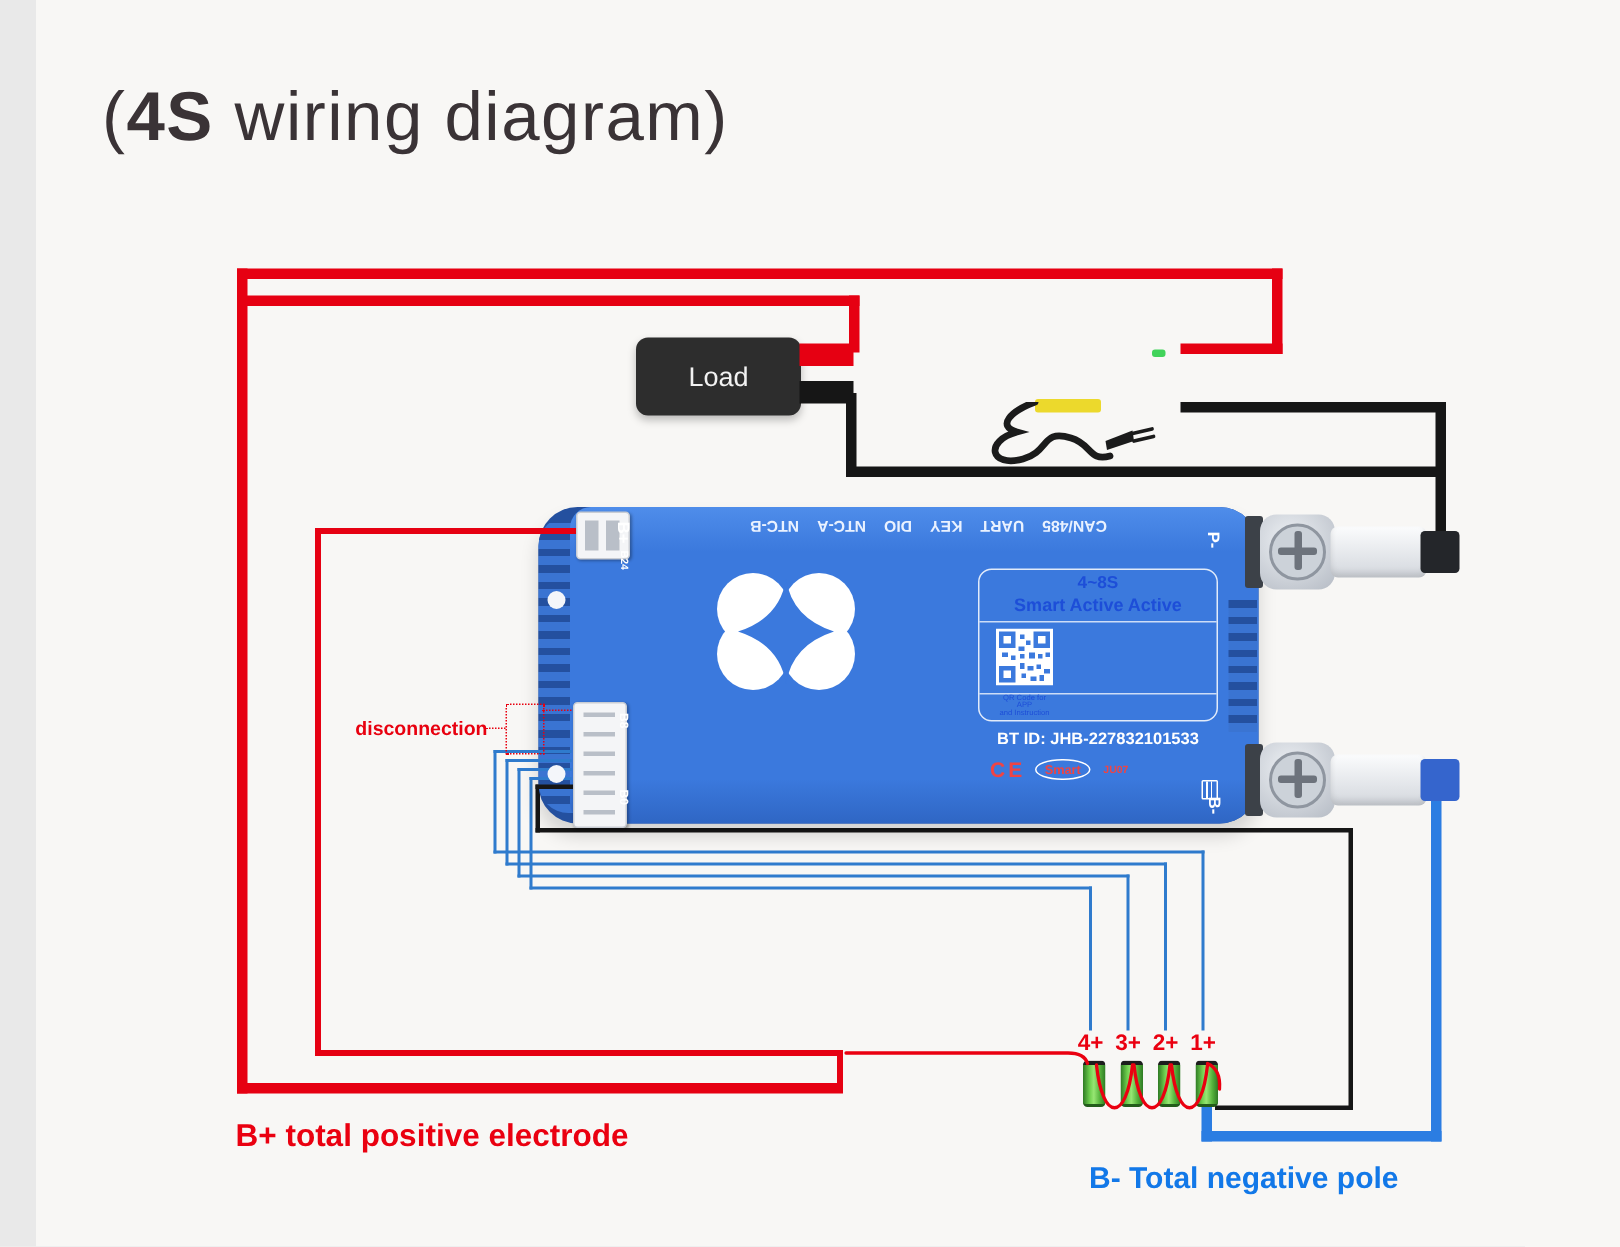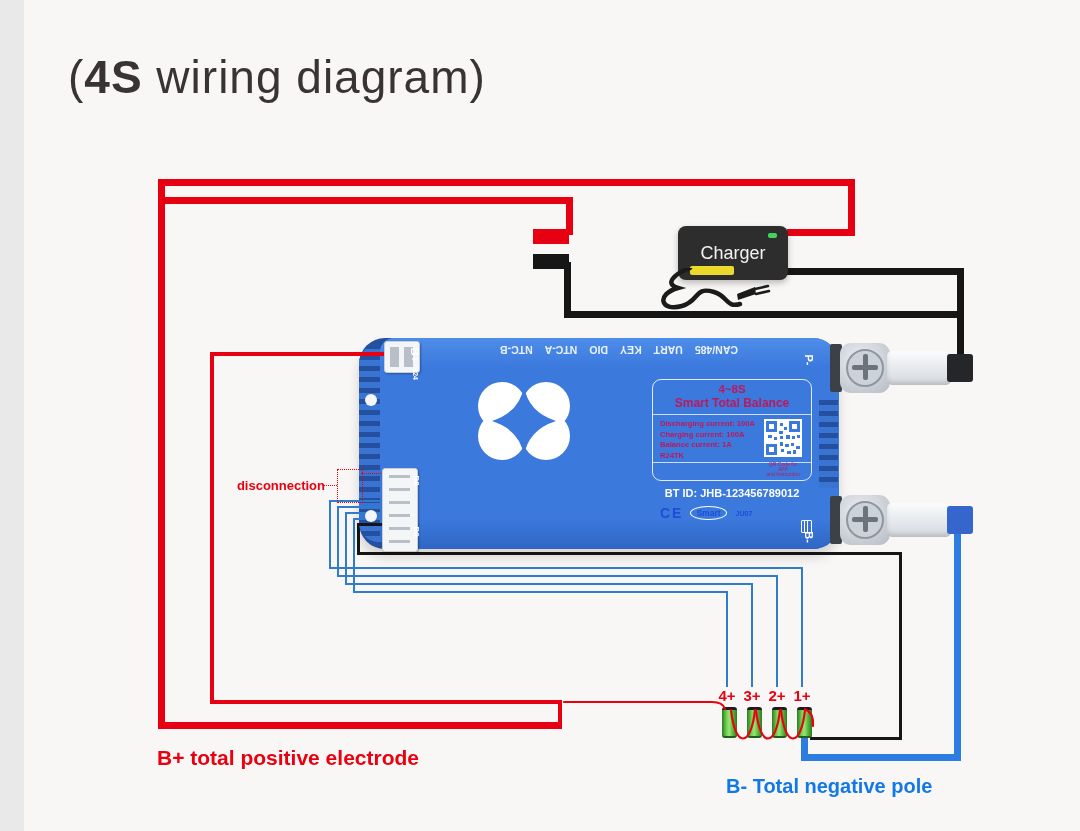--- a/index.html
+++ b/index.html
@@ -35,34 +35,34 @@
              box-shadow:1px 1px 2px rgba(0,0,0,.3);}
   .slot{background:#b9bfc8;position:absolute;}
   .ports{position:absolute;left:425px;top:342px;width:340px;height:14px;transform:rotate(180deg);
          color:#eaf2ff;font-size:10.5px;font-weight:700;text-align:center;z-index:4;white-space:nowrap;}
   .ports span{margin:0 6px;}
   .sidelabel{position:absolute;color:#fff;font-weight:700;z-index:4;transform:rotate(90deg);white-space:nowrap;}
   .logo-wrap{position:absolute;left:438px;top:382px;width:124px;height:78px;z-index:4;}
   .brand{position:absolute;left:424px;top:455px;width:160px;text-align:center;color:#fff;
          font-size:43px;font-weight:700;letter-spacing:5px;z-index:4;}
   .panel{position:absolute;left:628px;top:379px;width:160px;height:102px;border:1.2px solid rgba(255,255,255,.85);
-         border-radius:9px;z-index:4;color:#be185d;box-sizing:border-box;}
+         border-radius:9px;z-index:4;color:#1d4ed8;box-sizing:border-box;}
   .panel-head{border-bottom:1px solid rgba(255,255,255,.75);padding:3px 0 4px;text-align:center;}
   .panel-model{font-size:11.5px;font-weight:700;line-height:13px;}
   .panel-name{font-size:12px;font-weight:700;line-height:14px;}
   .panel-body{display:flex;padding:4px 5px 2px 7px;border-bottom:1px solid rgba(255,255,255,.75);height:48px;box-sizing:border-box;}
   .specs{width:100px;font-size:7.6px;font-weight:700;line-height:10.6px;white-space:nowrap;}
   .qrcol{width:46px;text-align:center;}
   .qrcap{font-size:6px;line-height:6px;transform:scale(.85);transform-origin:top center;margin-top:1px;}
   .panel-foot{text-align:center;padding-top:2px;}
   .cn{font-size:12px;font-weight:700;line-height:14px;letter-spacing:1px;}
   .en{font-size:6.6px;line-height:8px;}
   .btid{position:absolute;left:628px;top:487px;width:160px;text-align:center;color:#fff;
         font-size:11px;font-weight:700;z-index:4;}
-  .certs{position:absolute;left:636px;top:505px;width:140px;color:#1d4ed8;z-index:4;display:flex;align-items:center;}
+  .certs{position:absolute;left:636px;top:505px;width:140px;color:#ef4444;z-index:4;display:flex;align-items:center;}
   .cemark{font-size:14px;font-weight:700;letter-spacing:2px;}
   .rohs{border:1.4px solid #fff;border-radius:50%;font-size:8.5px;font-weight:700;padding:1px 5px;margin-left:7px;}
   .certcode{font-size:7px;margin-left:9px;font-weight:700;}
   .tinyicon{position:absolute;left:777px;top:520px;width:9px;height:11px;border:1px solid #fff;
             border-radius:1px;z-index:4;background:linear-gradient(90deg,transparent 2px,#fff 2px 3px,transparent 3px 5px,#fff 5px 6px,transparent 6px);}
   
   .terminal{position:absolute;width:142px;height:52px;z-index:4;}
   .t-block{position:absolute;left:0;top:2px;width:12px;height:48px;background:#3c4148;border-radius:2px;}
   .t-bolt{position:absolute;left:10px;top:1px;width:50px;height:50px;border-radius:11px;
           background:radial-gradient(circle at 40% 35%,#eef1f5,#b5bbc4);}
@@ -133,26 +133,26 @@
   <div class="wire sns" style="left:752px;top:575px;width:2px;height:112px;"></div>
   <div class="wire sns over" style="left:321px;top:512px;width:36px;height:2px;"></div>
   <div class="wire sns" style="left:321px;top:512px;width:2px;height:73px;"></div>
   <div class="wire sns" style="left:321px;top:583px;width:408px;height:2px;"></div>
   <div class="wire sns" style="left:727px;top:583px;width:2px;height:104px;"></div>
   <div class="wire sns over" style="left:329px;top:518px;width:28px;height:2px;"></div>
   <div class="wire sns" style="left:329px;top:518px;width:2px;height:75px;"></div>
   <div class="wire sns" style="left:329px;top:591px;width:375px;height:2px;"></div>
   <div class="wire sns" style="left:702px;top:591px;width:2px;height:96px;"></div>
 
+  <div class="devbox" style="left:400px;top:225px;width:110px;height:52px;">
+    <span>Load</span>
+  </div>
   <div class="tab" style="left:509px;top:229px;width:36px;height:15px;background:#e60012;"></div>
   <div class="tab" style="left:509px;top:254px;width:36px;height:15px;background:#161616;"></div>
 
-  <div class="devbox" style="left:654px;top:226px;width:110px;height:54px;">
-    <span>Charger</span>
-  </div>
   <div class="tab" style="left:744px;top:233px;width:9px;height:5px;background:#41d35a;border-radius:2px;"></div>
   <div class="tab" style="left:666px;top:266px;width:44px;height:9px;background:#ecd92c;border-radius:2px;"></div>
   <svg style="left:610px;top:268px;" width="160" height="70" viewBox="0 0 160 70">
     <path d="M56 0 C40 6 30 16 44 20 C22 26 26 44 48 38 C66 33 60 18 80 24 C94 28 92 40 106 36" stroke="#1b1b1b" stroke-width="4.5" fill="none" stroke-linecap="round"></path>
     <polygon points="104,32 122,26 121,19 103,26" fill="#1b1b1b"></polygon>
     <path d="M121 21 l13 -3 M122 26 l13 -3" stroke="#1b1b1b" stroke-width="2.5" fill="none" stroke-linecap="round"></path>
   </svg>
 
   <div class="board-base"></div>
   <div class="fins"></div>
@@ -191,29 +191,23 @@
       <circle cx="84" cy="24" r="24"></circle>
       <circle cx="40" cy="54" r="24"></circle>
       <circle cx="84" cy="54" r="24"></circle>
     </g>
     <path d="M62 4 Q66 30 94 39 Q66 48 62 74 Q58 48 30 39 Q58 30 62 4 Z" fill="#3b79dd"></path>
   </svg>
 
   <div class="panel">
     <div class="panel-head">
       <div class="panel-model">4~8S</div>
-      <div class="panel-name">Smart Total Balance</div>
+      <div class="panel-name">Smart Active Active</div>
     </div>
     <div class="panel-body">
-      <div class="specs">
-        <div>Discharging current: 100A</div>
-        <div>Charging current: 100A</div>
-        <div>Balance current: 1A</div>
-        <div>R24TK</div>
-      </div>
       <div class="qrcol">
         <svg style="position:static" width="38" height="38" viewBox="0 0 38 38">
           <rect width="38" height="38" fill="#fff"></rect>
           <g fill="#3b79dd">
             <rect x="2" y="2" width="11" height="11"></rect>
               <rect x="25" y="2" width="11" height="11"></rect>
               <rect x="2" y="25" width="11" height="11"></rect>
             <rect x="5" y="5" width="5" height="5" fill="#fff"></rect>
               <rect x="28" y="5" width="5" height="5" fill="#fff"></rect>
               <rect x="5" y="28" width="5" height="5" fill="#fff"></rect>
@@ -236,21 +230,21 @@
           </g>
         </svg>
         <div class="qrcap">
           <div>QR Code for APP</div>
           <div>and Instruction</div>
         </div>
       </div>
     </div>
   </div>
 
-  <div class="btid">BT ID: JHB-123456789012</div>
+  <div class="btid">BT ID: JHB-227832101533</div>
   <div class="certs">
     <span class="cemark">CE</span>
     <span class="rohs">Smart</span>
     <span class="certcode">JU07</span>
   </div>
   <div class="tinyicon"></div>
 
   <div class="terminal" style="left:806px;top:342px;">
     <div class="t-block"></div>
     <div class="t-bolt"></div>

